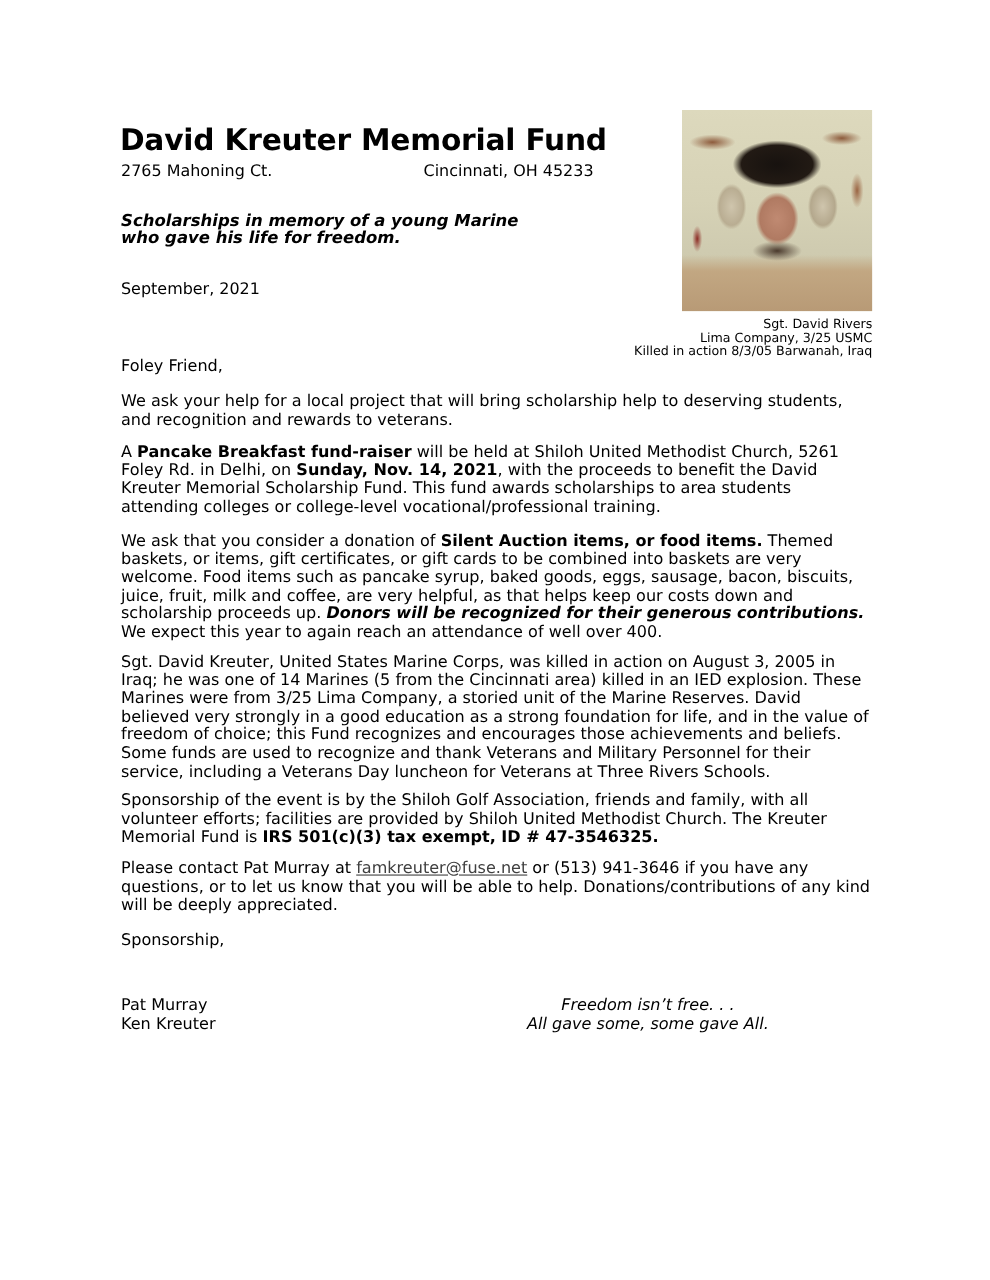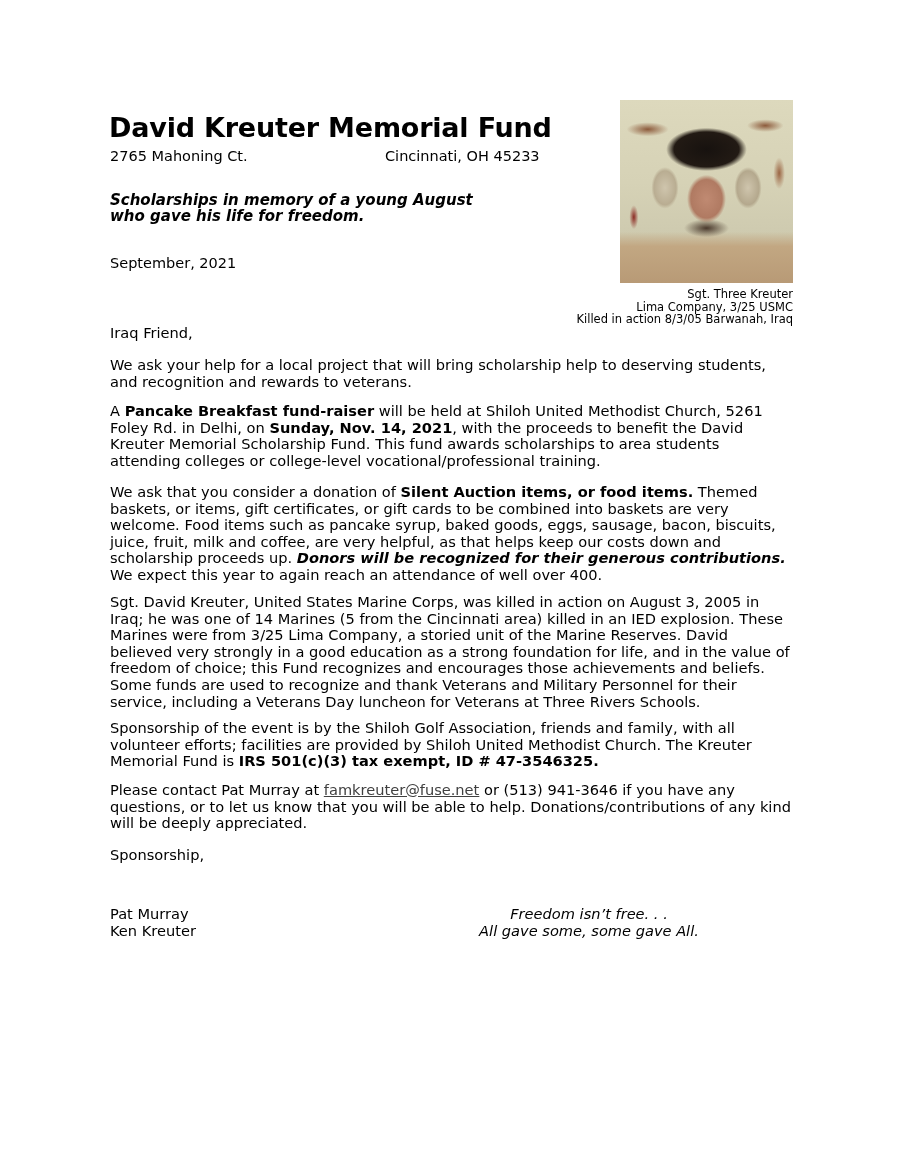--- a/index.html
+++ b/index.html
@@ -169,38 +169,38 @@
 <div class="page">
 
   <div class="title">David Kreuter Memorial Fund</div>
 
   <div class="addr-row">
     <span class="addr-street">2765 Mahoning Ct.</span>
     <span class="addr-city">Cincinnati, OH 45233</span>
   </div>
 
   <div class="tagline">
-    <div>Scholarships in memory of a young August</div>
+    <div>Scholarships in memory of a young Marine</div>
     <div>who gave his life for freedom.</div>
   </div>
 
   <div class="letter-date">September, 2021</div>
 
   <div class="photo-wrap">
     <div class="photo"></div>
   </div>
 
   <div class="photo-caption">
-    <div>Sgt. Three Kreuter</div>
+    <div>Sgt. David Rivers</div>
     <div>Lima Company, 3/25 USMC</div>
     <div>Killed in action 8/3/05 Barwanah, Iraq</div>
   </div>
 
   <div class="body-block" id="p-salutation">
-    <p>Iraq Friend,</p>
+    <p>Foley Friend,</p>
   </div>
 
   <div class="body-block" id="p-intro">
     <p>We ask your help for a local project that will bring scholarship help to deserving students, and recognition and rewards to veterans.</p>
   </div>
 
   <div class="body-block" id="p-event">
     <p><span>A </span><span class="b">Pancake Breakfast fund-raiser</span><span> will be held at Shiloh United Methodist Church, 5261 Foley Rd. in Delhi, on </span><span class="b">Sunday, Nov. 14, 2021</span><span>, with the proceeds to benefit the David Kreuter Memorial Scholarship Fund.  This fund awards scholarships to area students attending colleges or college-level vocational/professional training.</span></p>
   </div>
 

